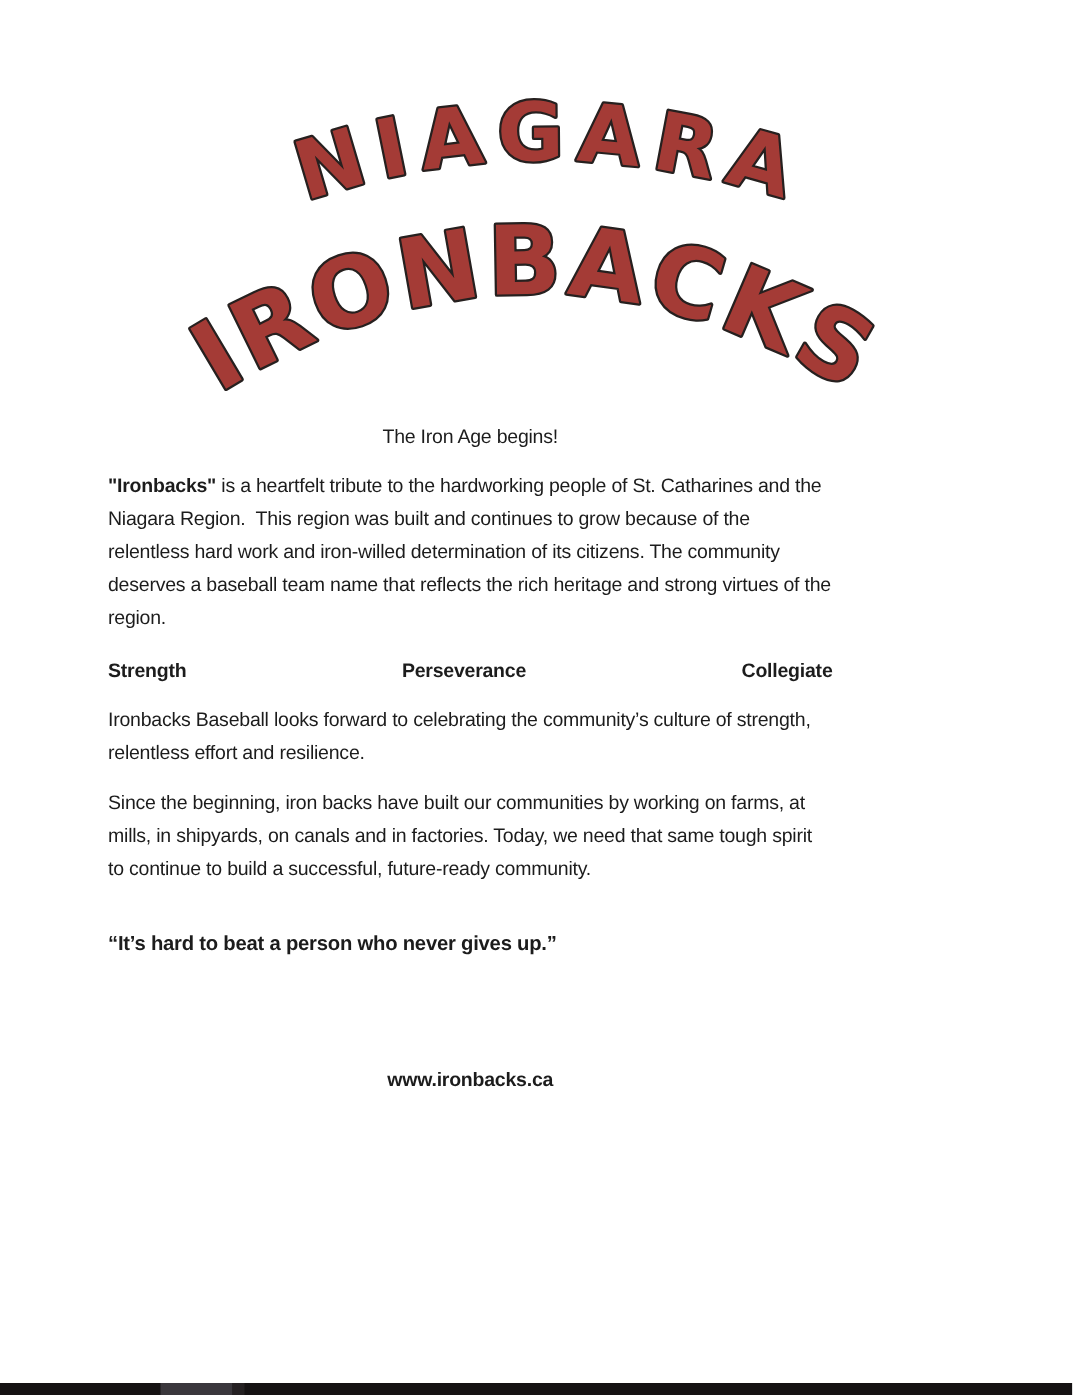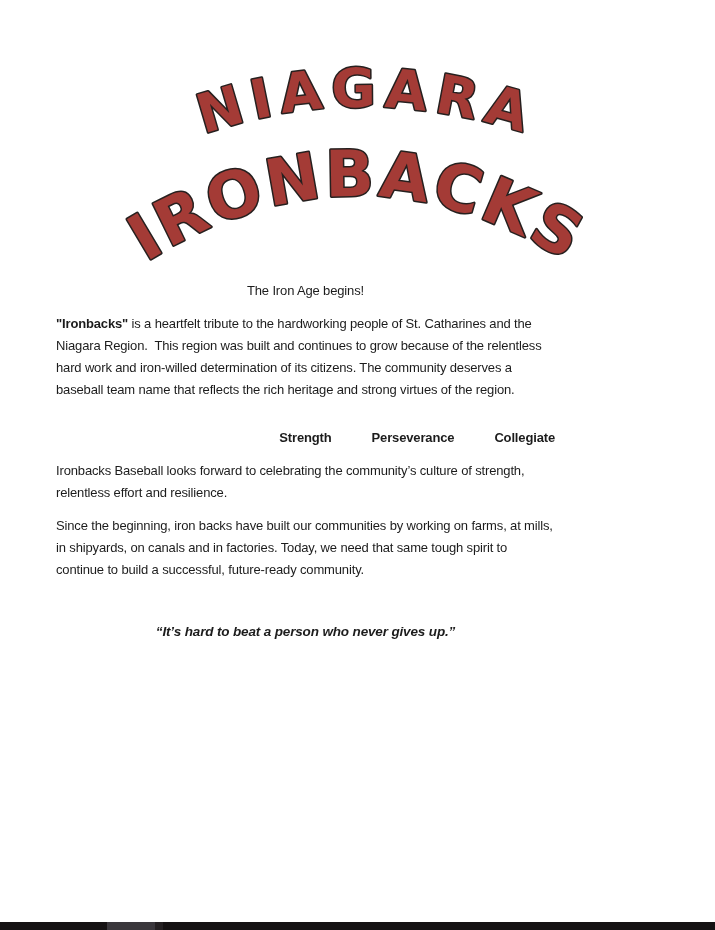--- a/index.html
+++ b/index.html
@@ -27,31 +27,31 @@
     fill:var(--logo-red);
     stroke:var(--logo-outline);
     stroke-width:3;
     stroke-linejoin:round;
     paint-order:stroke fill;
   }
   .logo-top{font-size:54px;letter-spacing:8px;}
   .logo-bottom{font-size:64px;letter-spacing:3px;}
   .content{
     position:absolute;top:272px;left:0;width:621px;
-    padding:0 66px 0 56px;
+    padding:0 66px 0 72px;
     font-size:13px;line-height:22px;letter-spacing:-0.15px;
   }
   .heading{text-align:center;margin:8px 0 0 0;}
   .para{white-space:pre-wrap;margin-top:11px;}
   .bold{font-weight:bold;}
   .virtues{
-    display:flex;justify-content:flex-end;gap:40px;
-    font-weight:bold;margin-top:26px;
+    display:flex;justify-content:space-between;gap:24px;
+    font-weight:bold;margin-top:13px;
   }
-  .quote-block{text-align:center;margin-top:40px;font-weight:bold;font-style:italic;font-size:13.5px;}
+  .quote-block{text-align:left;margin-top:28px;font-weight:bold;font-size:13.5px;}
   .quote-attr{text-align:right;margin-top:13px;font-weight:bold;font-style:italic;font-size:13.5px;}
   .site-url{text-align:center;margin-top:69px;font-weight:bold;}
   .taskbar{
     position:absolute;left:0;top:922px;width:715px;height:8px;
     background:var(--taskbar-black);
   }
   .taskbar-item{position:absolute;left:107px;top:0;width:48px;height:8px;background:var(--taskbar-item);}
   .taskbar-notch{position:absolute;left:155px;top:0;width:8px;height:8px;background:var(--taskbar-notch);}
 </style>
 </head>
@@ -88,20 +88,21 @@
     </div>
 
     <div class="para">Ironbacks Baseball looks forward to celebrating the community’s culture of strength, relentless effort and resilience.</div>
 
     <div class="para">Since the beginning, iron backs have built our communities by working on farms, at mills, in shipyards, on canals and in factories. Today, we need that same tough spirit to continue to build a successful, future-ready community.</div>
 
 
 
     <div class="quote-block">“It’s hard to beat a person who never gives up.”</div>
 
+    <div class="site-url">www.ironbacks.ca</div>
 
   </div>
 
   <div class="taskbar">
     <div class="taskbar-item"></div>
     <div class="taskbar-notch"></div>
   </div>
 
 </div>
 

